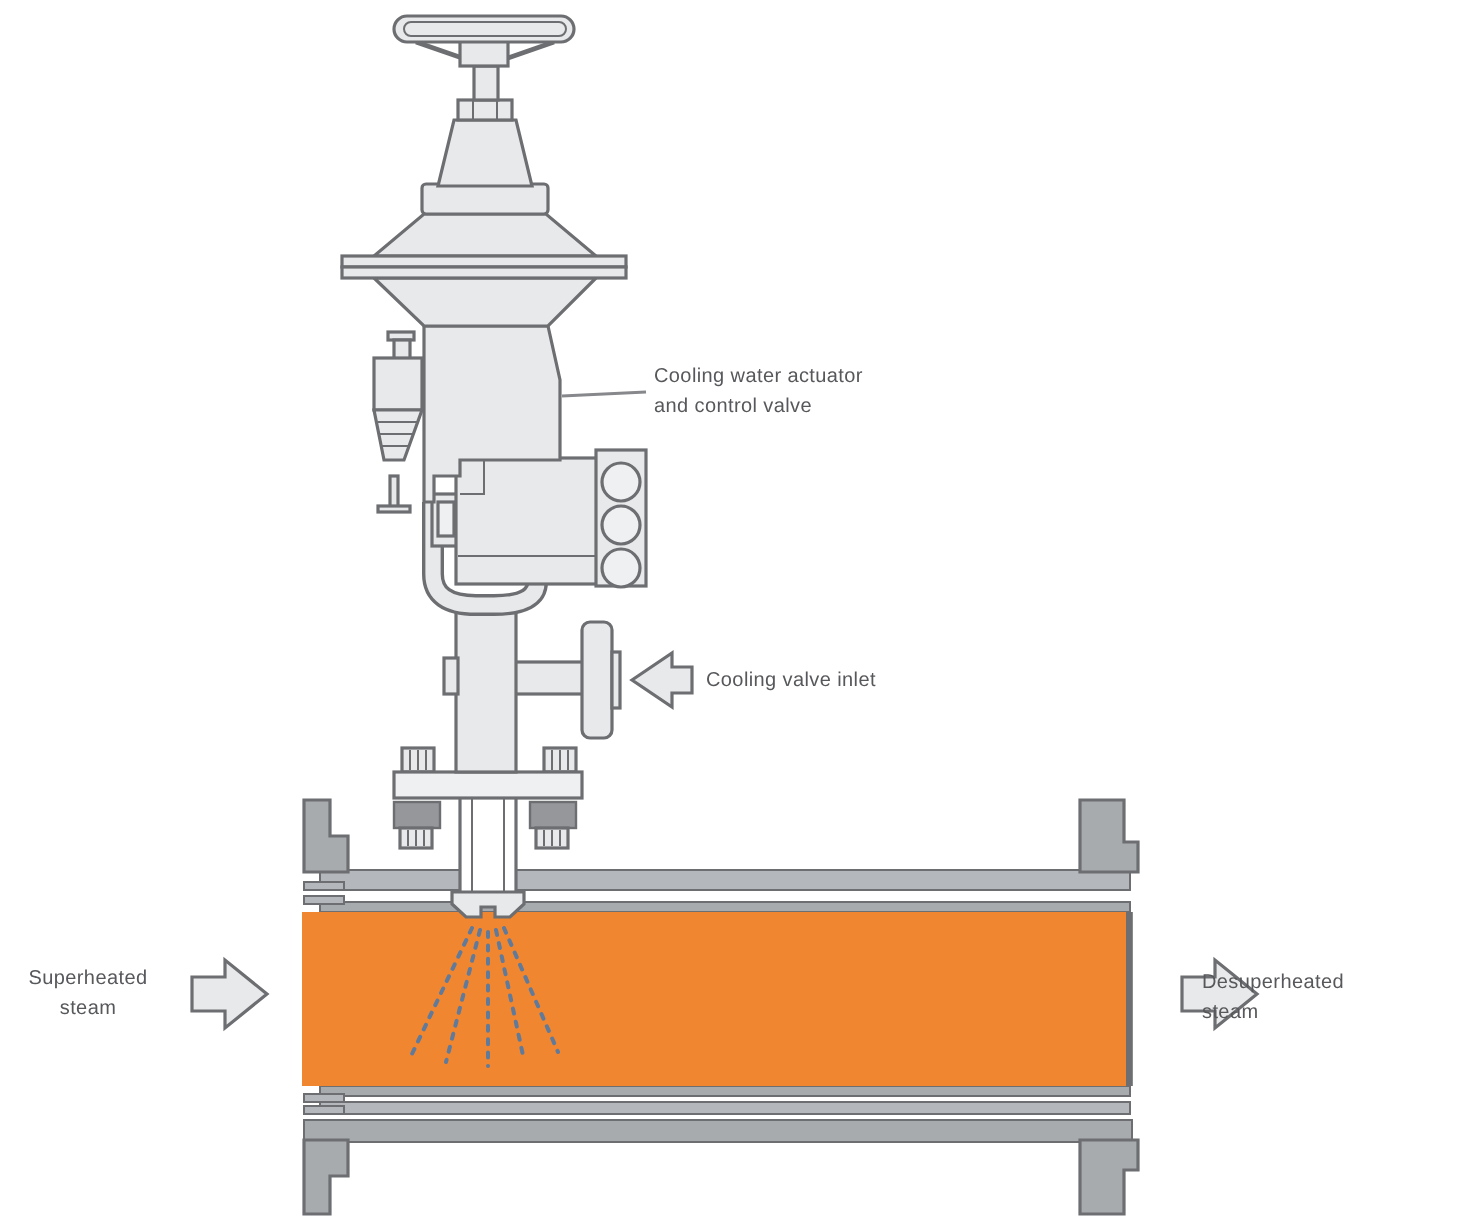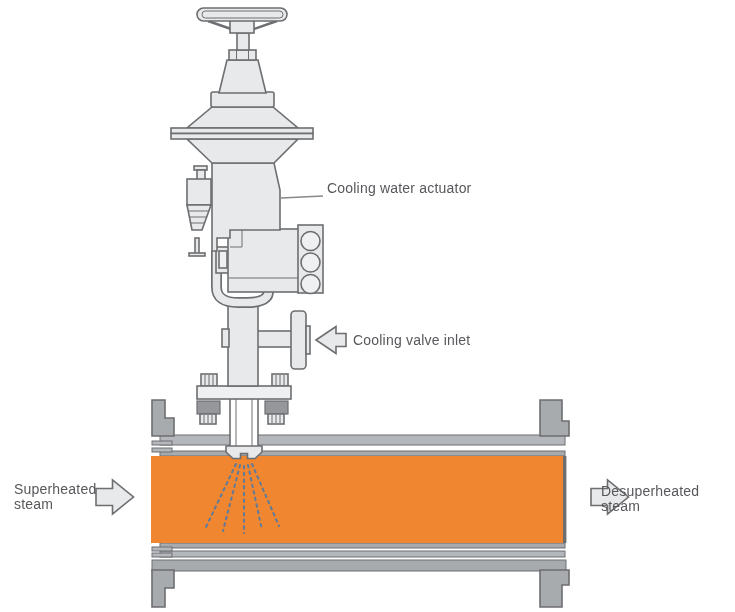--- a/index.html
+++ b/index.html
@@ -3,24 +3,24 @@
 <meta charset="utf-8">
 <style>
   html,body{margin:0;padding:0;background:#fff;}
   #stage{
     position:relative;width:735px;height:612px;background:var(--background,#fff);
     font-family:"Liberation Sans","DejaVu Sans",sans-serif;overflow:hidden;
   }
   #stage svg{position:absolute;left:0;top:0;}
   .lbl{
     position:absolute;color:var(--text-color,#57585B);
-    font-size:14px;line-height:15px;letter-spacing:.2px;white-space:nowrap;
+    font-size:10px;line-height:15px;letter-spacing:.2px;white-space:nowrap;
   }
   .lbl span{display:block;}
-  .lbl.right{text-align:left;padding-left:14px;}
+  .lbl.right{text-align:center;}
 
   
   .part      {fill:var(--part-fill);stroke:var(--outline);stroke-width:1.6;}
   .part-lt   {fill:var(--part-fill-light);stroke:var(--outline);stroke-width:1.6;}
   .metal     {fill:var(--metal-gray);stroke:var(--outline);stroke-width:1.6;}
   .wall      {fill:var(--wall-gray);stroke:var(--outline);stroke-width:1;}
   .wall2     {fill:var(--metal-gray);stroke:var(--outline);stroke-width:1;}
   .bolt      {fill:var(--bolt-gray);stroke:var(--outline);stroke-width:1.2;}
   .steam     {fill:var(--steam-fill);stroke:none;}
   .steam-edge{fill:var(--outline);stroke:none;}
@@ -146,20 +146,21 @@
         <rect class="part" x="197" y="8" width="90" height="13" rx="6.5"></rect>
         <rect class="innerline" x="202" y="11" width="81" height="7" rx="3.5"></rect>
       </g>
 
       <path class="leader" d="M281,198 L323,196"></path>
     </g>
   </svg>
 
   <div class="lbl" style="left:327px;top:181px;">
     <span>Cooling water actuator</span>
+    <span>and control valve</span>
   </div>
 
   <div class="lbl" style="left:353px;top:333px;">
     <span>Cooling valve inlet</span>
   </div>
 
   <div class="lbl right" style="left:0px;top:482px;width:88px;">
     <span>Superheated</span>
     <span>steam</span>
   </div>

